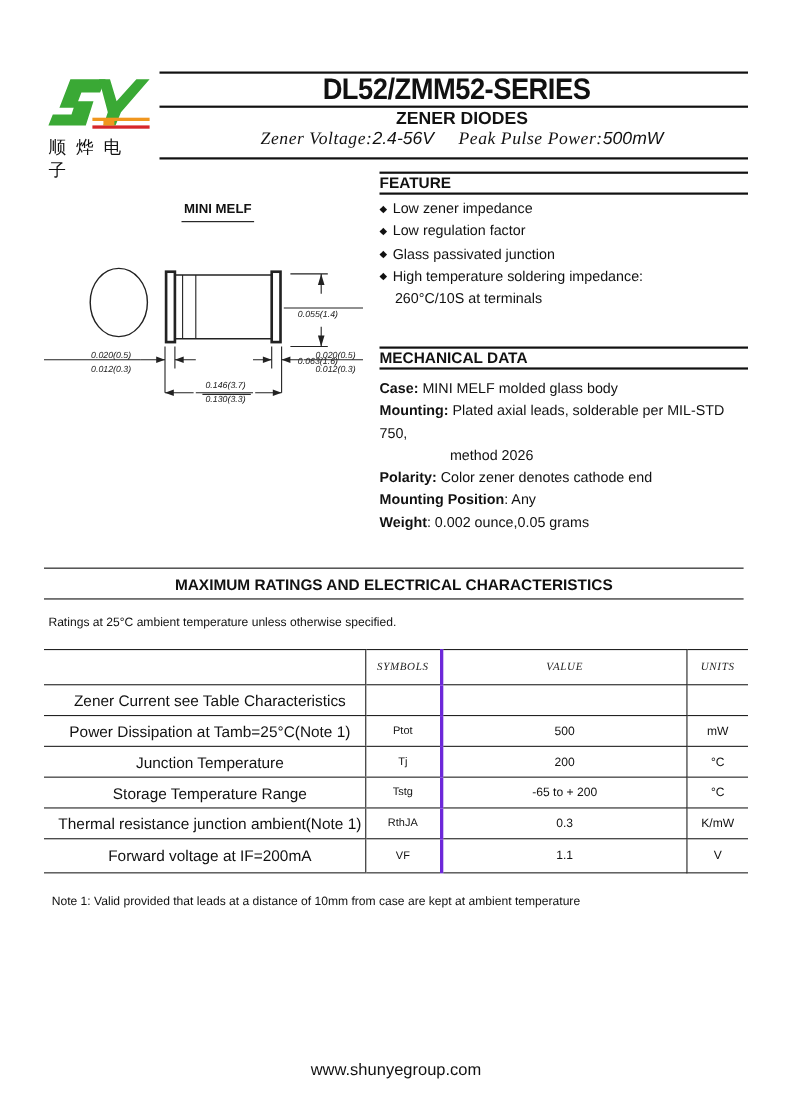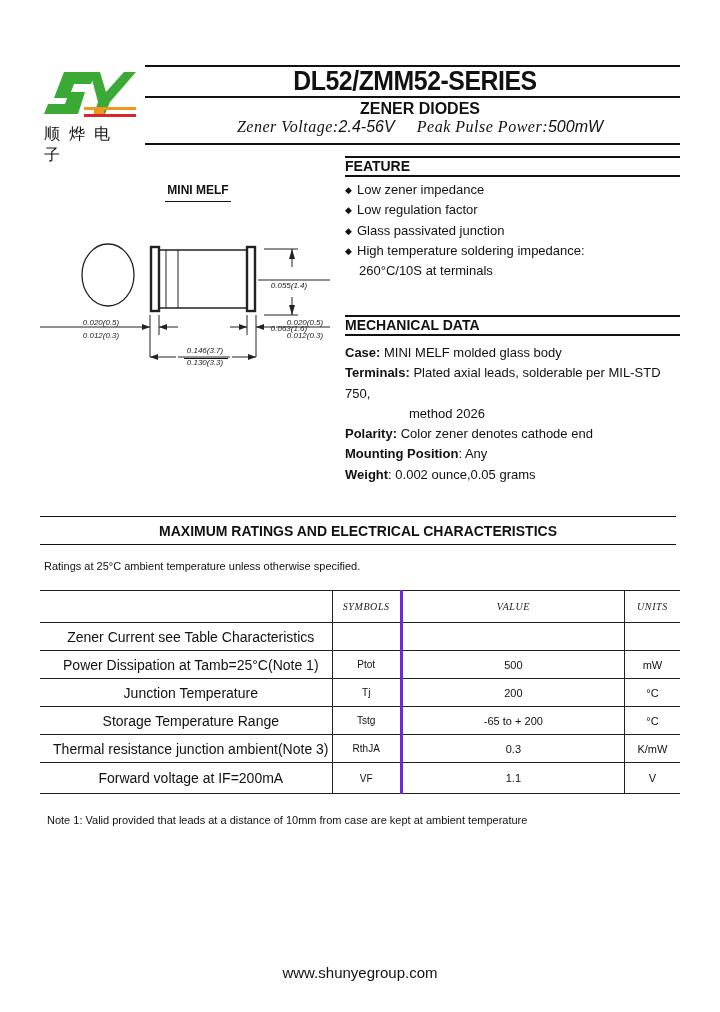--- a/index.html
+++ b/index.html
@@ -123,21 +123,21 @@
   <div><span class="bullet">◆</span><span>Glass passivated junction</span></div>
   <div><span class="bullet">◆</span><span>High temperature soldering impedance:</span></div>
   <div style="padding-left:14px;">260°C/10S at terminals</div>
 </div>
 
 <div class="hline" style="left:345px;top:315px;width:335px;height:2px;"></div>
 <div class="sec-title" style="top:317px;">MECHANICAL DATA</div>
 <div class="hline" style="left:345px;top:334px;width:335px;height:2px;"></div>
 <div class="abs mech">
   <div><b>Case:</b><span> MINI MELF molded glass body</span></div>
-  <div><b>Terminals:</b><span> Plated axial leads, solderable per MIL-STD 750,</span></div>
+  <div><b>Mounting:</b><span> Plated axial leads, solderable per MIL-STD 750,</span></div>
   <div style="padding-left:64px;">method 2026</div>
   <div><b>Polarity:</b><span> Color zener denotes cathode end</span></div>
   <div><b>Mounting Position</b><span>: Any</span></div>
   <div><b>Weight</b><span>: 0.002 ounce,0.05 grams</span></div>
 </div>
 
 <div class="hline" style="left:40px;top:516px;width:636px;height:1px;"></div>
 <div class="abs ratings-title">MAXIMUM RATINGS AND ELECTRICAL CHARACTERISTICS</div>
 <div class="hline" style="left:40px;top:544px;width:636px;height:1px;"></div>
 <div class="abs ratings-note">Ratings at 25°C ambient temperature unless otherwise specified.</div>
@@ -168,21 +168,21 @@
     <td class="val">200</td>
     <td class="unit">°C</td>
   </tr>
   <tr>
     <td class="param">Storage Temperature Range</td>
     <td class="sym">Tstg</td>
     <td class="val">-65  to + 200</td>
     <td class="unit">°C</td>
   </tr>
   <tr>
-    <td class="param">Thermal resistance junction ambient(Note 3)</td>
+    <td class="param">Thermal resistance junction ambient(Note 1)</td>
     <td class="sym">RthJA</td>
     <td class="val">0.3</td>
     <td class="unit">K/mW</td>
   </tr>
   <tr>
     <td class="param" style="height:30px;">Forward voltage at IF=200mA</td>
     <td class="sym">VF</td>
     <td class="val">1.1</td>
     <td class="unit">V</td>
   </tr>

